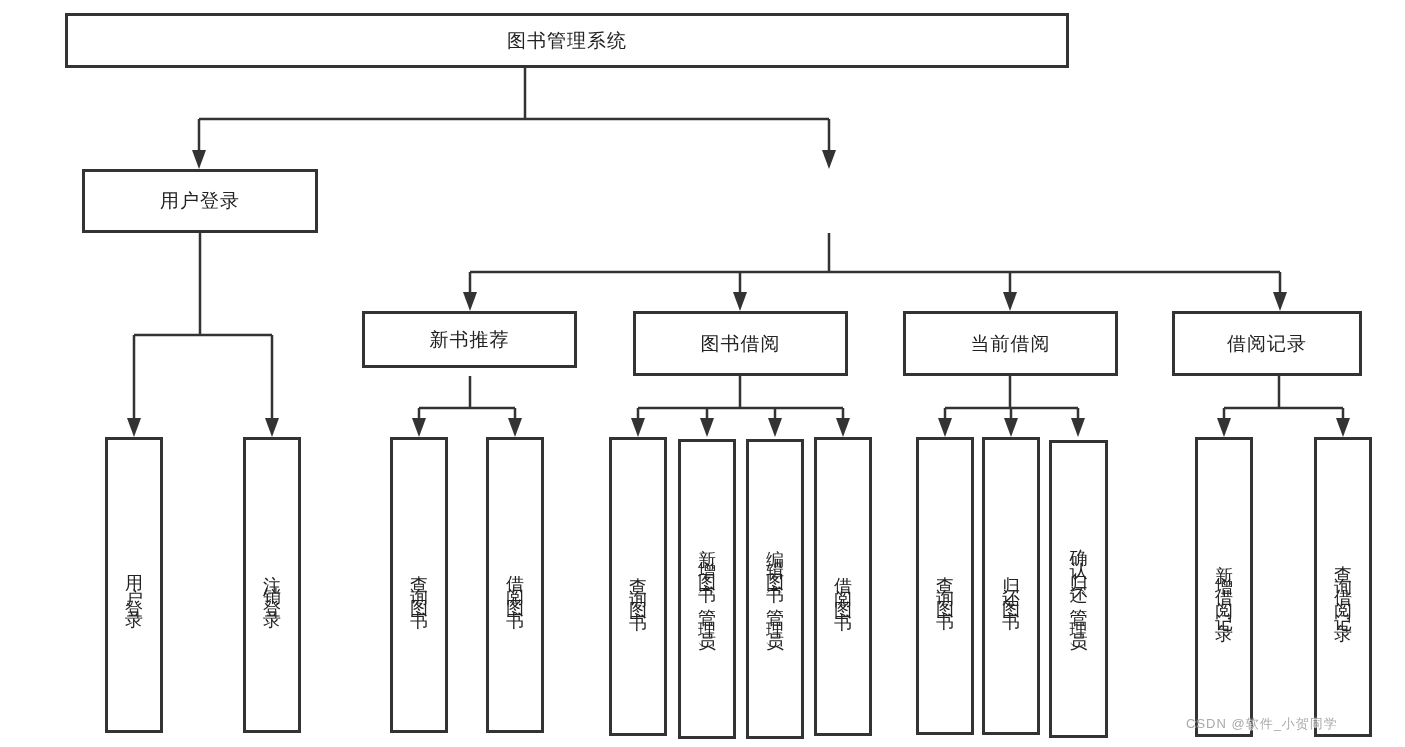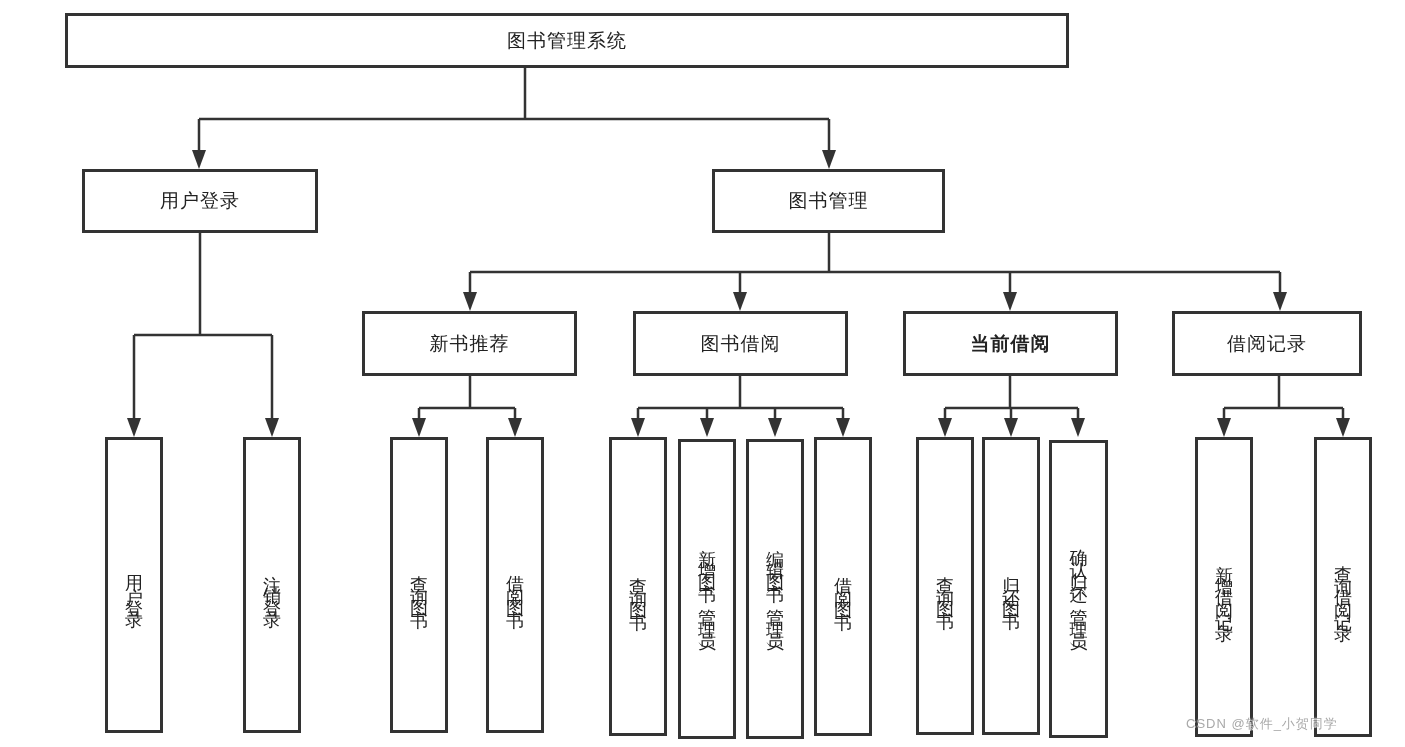--- a/index.html
+++ b/index.html
@@ -79,31 +79,28 @@
     </g>
   </svg>
 
   <div class="box hbox" style="left:21px; top:13px; width:1004px; height:55px;margin-left:44px;">
     <span>图书管理系统</span>
   </div>
 
   <div class="box hbox" style="left:82px; top:169px; width:236px; height:64px;">
     <span>用户登录</span>
   </div>
-  <div class="box hbox" style="left:712px; top:169px; width:233px; height:64px;">
-    <span>图书管理</span>
-  </div>
 
-  <div class="box hbox" style="left:362px; top:311px; width:215px; height:65px;">
+  <div class="box hbox" style="left:362px; top:311px; width:215px; height:57px;">
     <span>新书推荐</span>
   </div>
   <div class="box hbox" style="left:633px; top:311px; width:215px; height:65px;">
     <span>图书借阅</span>
   </div>
-  <div class="box hbox" style="left:903px; top:311px; width:215px; height:65px;font-weight:bold;">
+  <div class="box hbox" style="left:903px; top:311px; width:215px; height:65px;">
     <span>当前借阅</span>
   </div>
   <div class="box hbox" style="left:1172px; top:311px; width:190px; height:65px;">
     <span>借阅记录</span>
   </div>
 
   <div class="box vbox" style="left:105px; top:437px; width:58px; height:296px;">
     <span>用户登录</span>
   </div>
   <div class="box vbox" style="left:243px; top:437px; width:58px; height:296px;">

